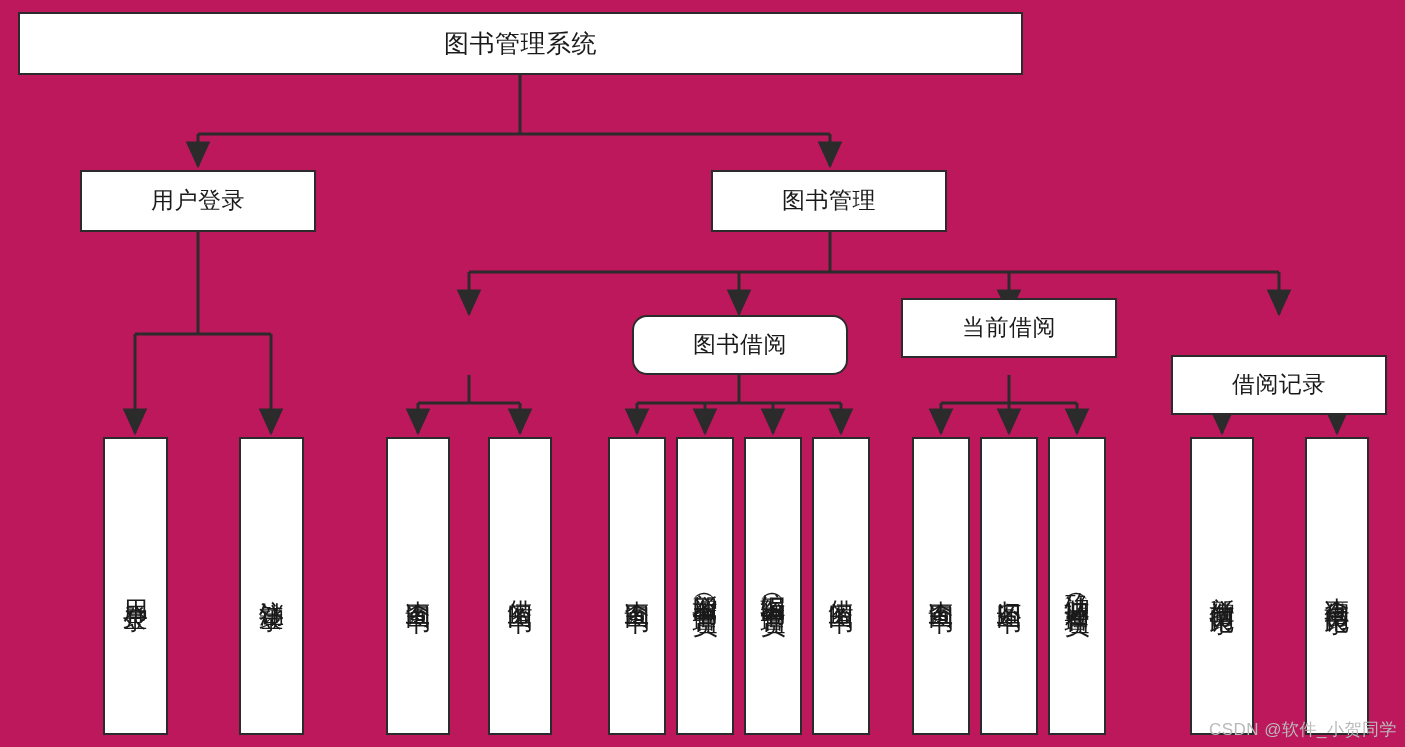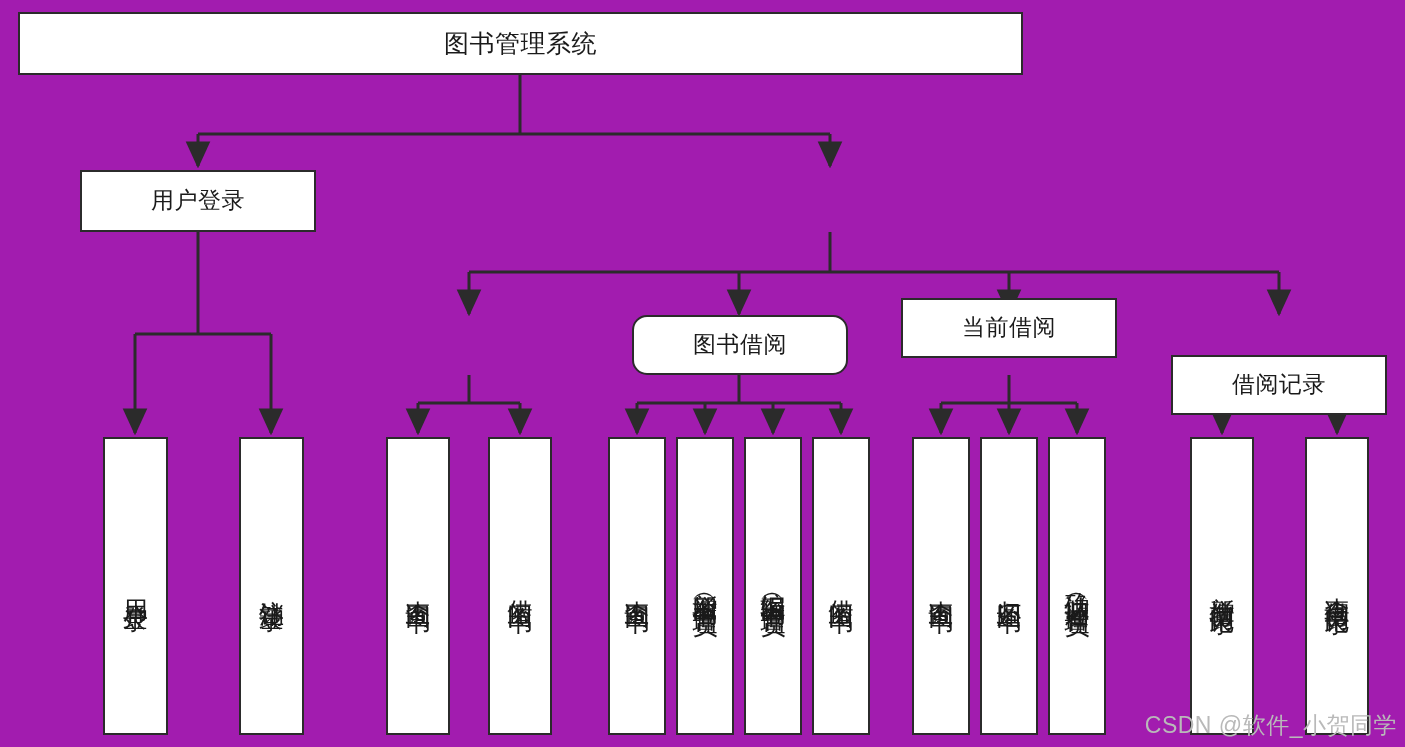--- a/index.html
+++ b/index.html
@@ -8,21 +8,21 @@
     padding: 0;
     background: #ffffff;
   }
   body {
     font-family: "Liberation Sans", "DejaVu Sans", sans-serif;
   }
   #diagram-root {
     position: relative;
     width: 1405px;
     height: 747px;
-    background: #a21caf;
+    background: #be185d;
     overflow: hidden;
   }
   #edge-layer {
     position: absolute;
     left: 0;
     top: 0;
     width: 1405px;
     height: 747px;
     pointer-events: none;
   }
@@ -61,21 +61,21 @@
     font-size: 25px;
     line-height: 1.0;
     letter-spacing: 3px;
     white-space: nowrap;
     max-height: 270px;
   }
   #watermark {
     position: absolute;
     right: 8px;
     bottom: 6px;
-    font-size: 23px;
+    font-size: 17px;
     color: #b9b9b9;
     white-space: nowrap;
     letter-spacing: 0.5px;
   }
 </style>
 </head>
 <body>
 
 <div id="diagram-root">
 
@@ -145,20 +145,23 @@
   </svg>
 
   <div class="node horiz root" style="left:18px; top:12px; width:1005px; height:63px;">
     <span class="node-label">图书管理系统</span>
   </div>
 
   <div class="node horiz" style="left:80px; top:170px; width:236px; height:62px;">
     <span class="node-label">用户登录</span>
   </div>
 
+  <div class="node horiz" style="left:711px; top:170px; width:236px; height:62px;">
+    <span class="node-label">图书管理</span>
+  </div>
 
 
   <div class="node horiz" style="left:632px; top:315px; width:216px; height:60px;border-radius:15px;">
     <span class="node-label">图书借阅</span>
   </div>
 
   <div class="node horiz" style="left:901px; top:298px; width:216px; height:60px;">
     <span class="node-label">当前借阅</span>
   </div>
 

